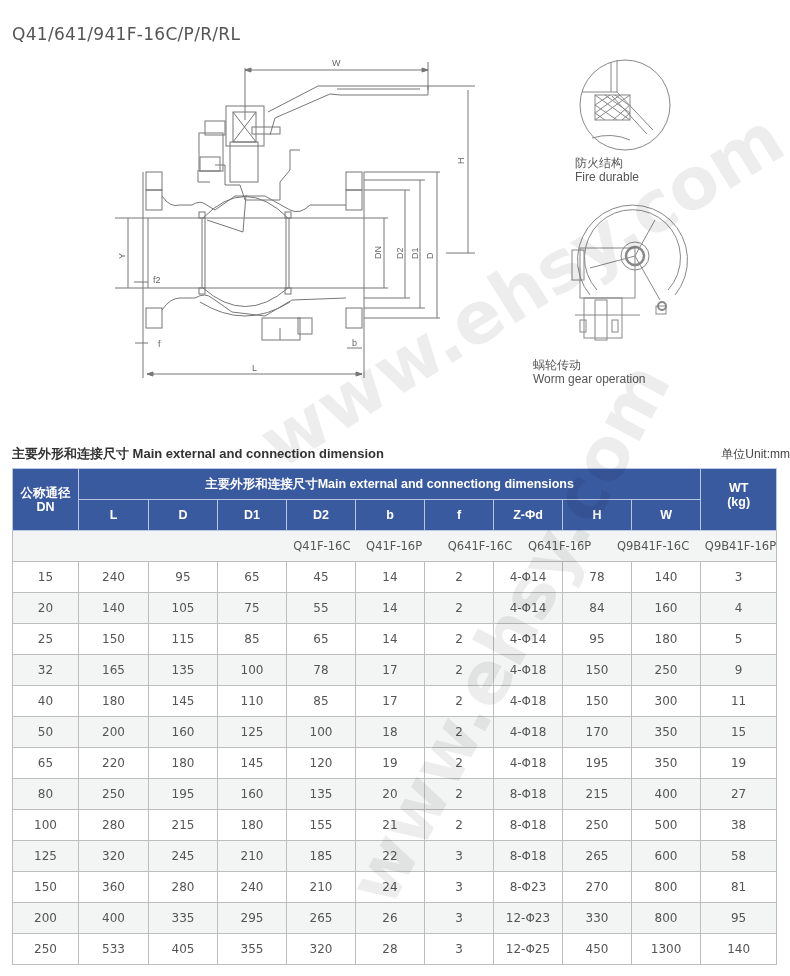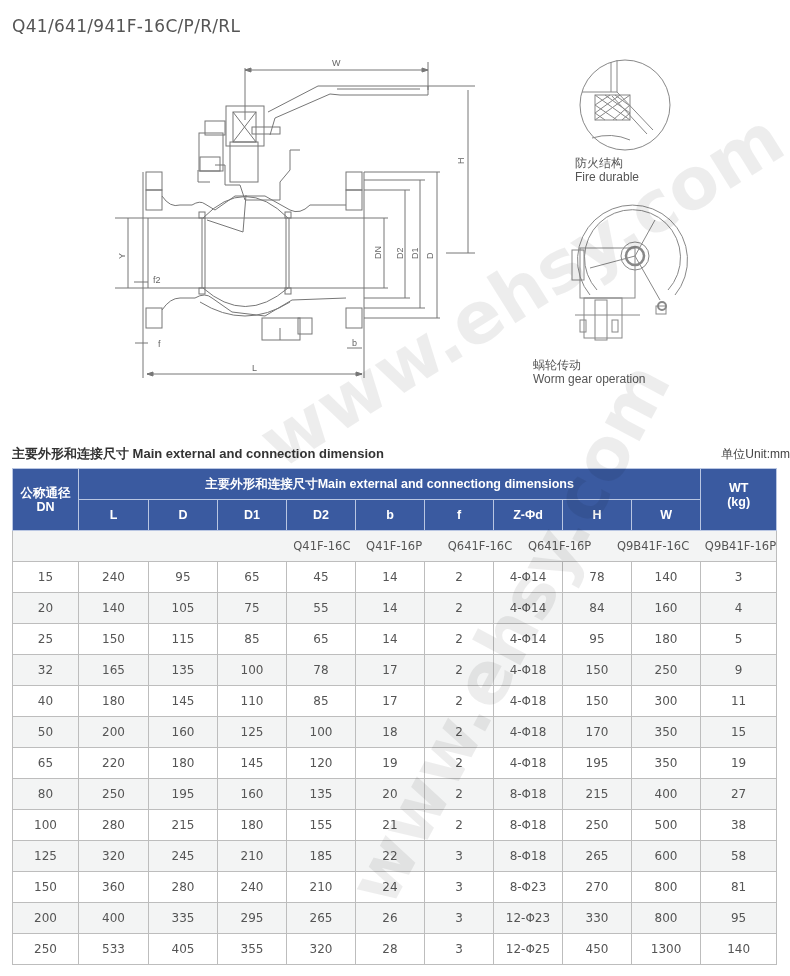--- a/index.html
+++ b/index.html
@@ -1,17 +1,17 @@
 <!DOCTYPE html>
 <html><head>
 <meta charset="utf-8">
 <style>
   html, body { margin:0; padding:0; background:#ffffff; }
   body { width:790px; height:976px; position:relative; overflow:hidden; font-family:"Liberation Sans", "DejaVu Sans", sans-serif; color:#555; }
-  .title { position:absolute; left:12px; top:16px; font-size:17px; color:#555; letter-spacing:0.3px; font-family:"DejaVu Sans", sans-serif; }
+  .title { position:absolute; left:12px; top:24px; font-size:17px; color:#555; letter-spacing:0.3px; font-family:"DejaVu Sans", sans-serif; }
   .drawing { position:absolute; left:0; top:40px; width:790px; height:400px; }
   .watermark { position:absolute; left:0; top:0; width:790px; height:976px; pointer-events:none; }
   .section-title { position:absolute; left:12px; top:445px; font-size:13px; font-weight:bold; color:#333;text-align:right; }
   .unit { position:absolute; right:0; top:446px; font-size:12px; color:#444; }
   table.spec { position:absolute; left:12px; top:468px; width:764px; border-collapse:collapse; table-layout:fixed; font-size:12.5px; }
   table.spec th { background:#3a5aa0; color:#fff; font-weight:bold; border:1px solid #b9c6e2; text-align:center; padding:0; }
   table.spec td { border:1px solid #bdbdbd; text-align:center; color:#555; height:30px; padding:0; font-family:"DejaVu Sans", sans-serif; font-size:12px; }
   table.spec tr.alt td { background:#f3f4f4; }
   table.spec tr.model td { background:#f3f4f4; height:30px; font-size:11.5px; }
   .caption { position:absolute; text-align:left; font-size:12px; color:#555; line-height:14px; }

